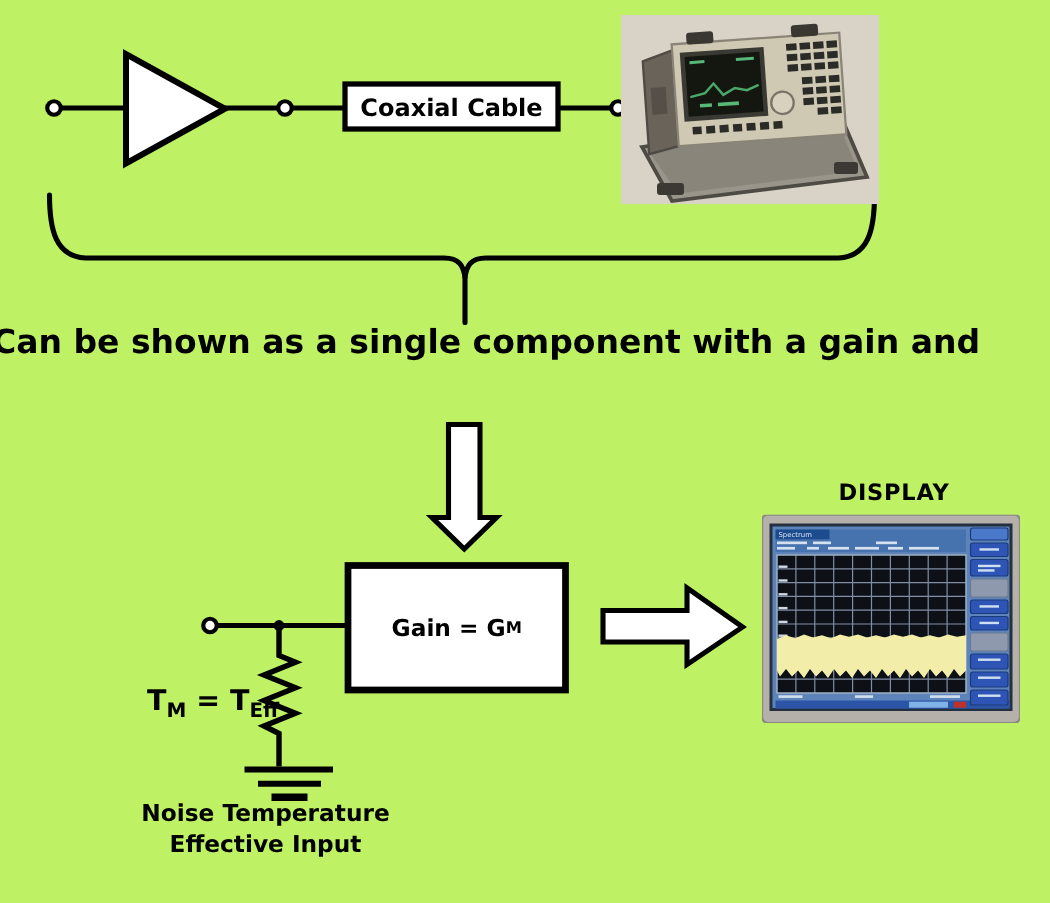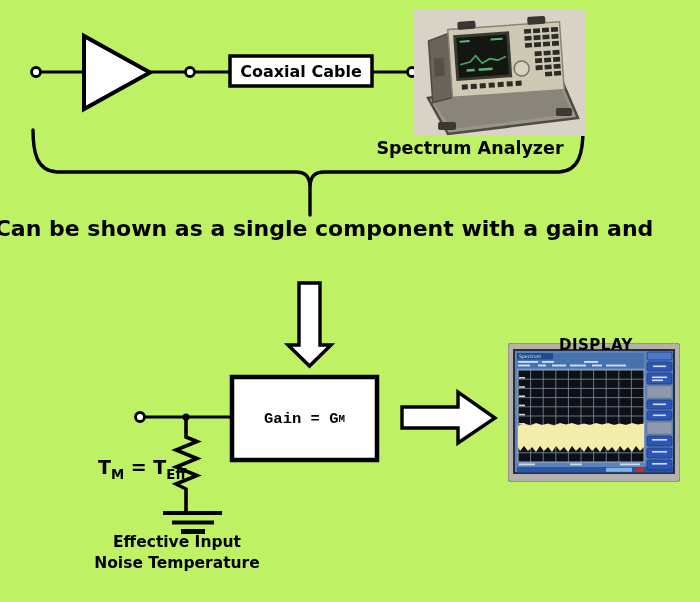--- a/index.html
+++ b/index.html
@@ -14,26 +14,25 @@
     left:230px;top:56px;width:142px;height:30px;
     display:flex;align-items:center;justify-content:center;
     font-size:16px;
   }
   .sa-label{left:470px;top:138px;transform:translateX(-50%);font-size:17.5px;}
   .caption{
     left:324px;top:212px;transform:translateX(-50%);
     text-align:center;font-weight:700;font-size:22px;line-height:1.5;color:#000;
     white-space:nowrap;
   }
-  .display-title{left:596px;top:336px;transform:translateX(-50%);font-size:15px;letter-spacing:.5px;text-align:center;}
+  .display-title{left:596px;top:319px;transform:translateX(-50%);font-size:15px;letter-spacing:.5px;text-align:center;}
   .gain-label{
     left:232px;top:377px;width:145px;height:83px;
     display:flex;align-items:center;justify-content:center;
     font-size:15.5px;
-    font-family:Liberation Mono, monospace;
   }
   .gain-label sub,.temp-label sub{font-size:70%;font-weight:700;}
   .temp-label{left:98px;top:456px;font-size:19px;}
   .noise-label{
     left:177px;top:532px;transform:translateX(-50%);
     text-align:center;font-size:15.5px;line-height:1.35;
   }
   .photo{overflow:hidden;}
 </style>
 </head>
@@ -227,35 +226,34 @@
             <rect x="144" y="96" width="15" height="1.6"></rect>
           <rect x="144" y="108" width="15" height="1.6"></rect>
             <rect x="144" y="120" width="15" height="1.6"></rect>
         </g>
       </g>
     </svg>
   </div>
 
   <div class="abs lbl coax-box-label">Coaxial Cable</div>
 
-  <div class="abs lbl sa-label">Spectrum Analyzer</div>
 
   <div class="abs caption">
     <div>Can be shown as a single component with a gain and</div>
   </div>
 
   <div class="abs lbl display-title">DISPLAY</div>
 
   <div class="abs lbl gain-label">
     <span>Gain = G</span>
       <sub>M</sub>
   </div>
 
   <div class="abs lbl temp-label">
     <span>T</span><sub>M</sub><span style="white-space:pre"> = T</span><sub>Eff</sub>
   </div>
 
   <div class="abs lbl noise-label">
+    <div>Noise Temperature</div>
     <div>Effective Input</div>
-    <div>Noise Temperature</div>
   </div>
 
 </div>
 
 </body></html>

